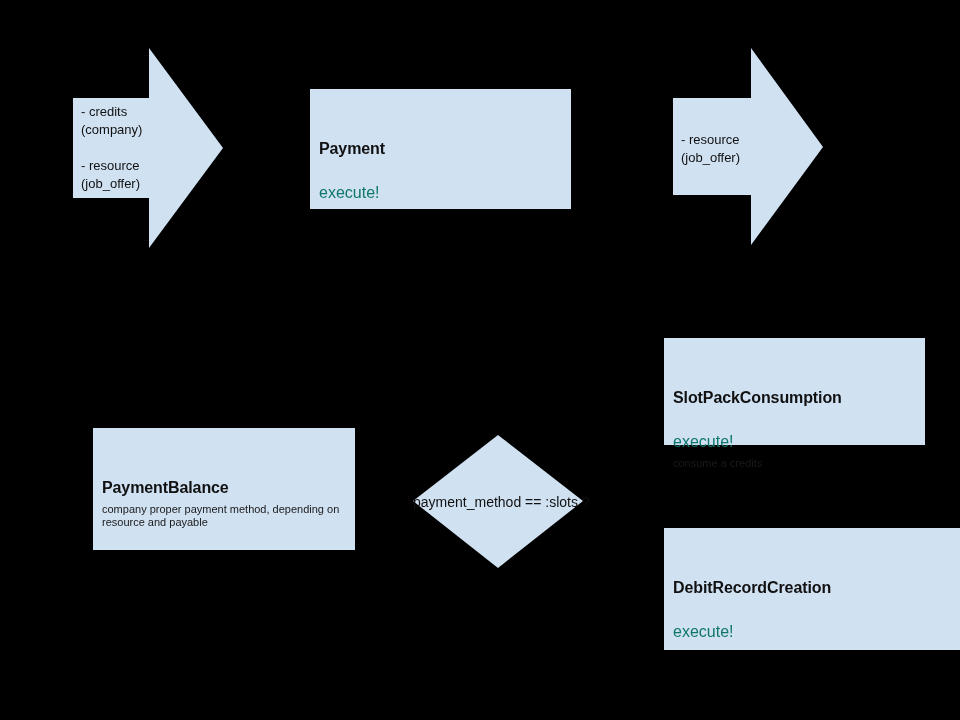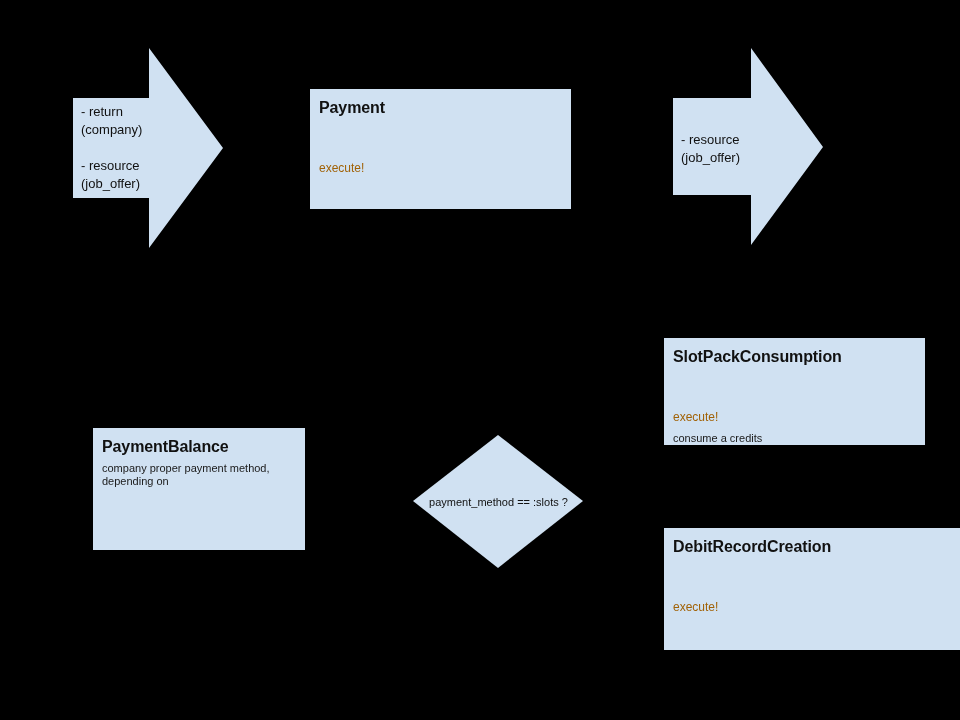--- a/index.html
+++ b/index.html
@@ -24,27 +24,28 @@
     box-sizing: border-box;
     padding: 10px 9px 0 9px;
   }
   .node-title {
     font-size: 16px;
     font-weight: bold;
     color: #111111;
     line-height: 18px;
     letter-spacing: -0.1px;
     white-space: nowrap;
+    margin-top: 41px;
   }
   .node-method {
-    font-size: 12px;
+    font-size: 16px;
     font-weight: normal;
-    color: #a16207;
+    color: #0f766e;
     line-height: 18px;
-    margin-top: 42px;
+    margin-top: 26px;
     white-space: nowrap;
   }
   .node-desc {
     font-size: 11px;
     font-weight: normal;
     color: #1a1a1a;
     line-height: 13px;
     margin-top: 6px;
   }
 
@@ -62,39 +63,39 @@
     color: #111111;
     white-space: pre;
   }
 
   
   .diamond-shape {
     position: absolute;
   }
   .diamond-label {
     position: absolute;
-    font-size: 11px;
+    font-size: 14px;
     color: #111111;
     line-height: 13px;
     white-space: nowrap;
     text-align: center;
   }
 </style>
 </head>
 <body>
 
 <div id="canvas">
 
   <div class="arrow-shape" style="left:73px; top:48px;">
     <svg width="151" height="201" viewBox="0 0 151 201" xmlns="http://www.w3.org/2000/svg">
       <polygon points="0,50 76,50 76,0 150,100 76,200 76,150 0,150" fill="#d0e1f2"></polygon>
       </svg>
 
   </div>
-  <div class="arrow-label" style="left:81px; top:103px;">- return</div>
+  <div class="arrow-label" style="left:81px; top:103px;">- credits</div>
   <div class="arrow-label" style="left:81px; top:121px;text-align:right;">(company)</div>
   <div class="arrow-label" style="left:81px; top:157px;">- resource</div>
   <div class="arrow-label" style="left:81px; top:175px;">(job_offer)</div>
 
   <div class="node-box" style="left:310px; top:89px; width:261px; height:120px;">
     <div class="node-title">Payment</div>
     <div class="node-method">execute!</div>
   </div>
 
   <div class="arrow-shape" style="left:673px; top:48px;">
@@ -104,23 +105,24 @@
   </div>
   <div class="arrow-label" style="left:681px; top:131px;">- resource</div>
   <div class="arrow-label" style="left:681px; top:149px;">(job_offer)</div>
 
   <div class="node-box" style="left:664px; top:338px; width:261px; height:107px;">
     <div class="node-title">SlotPackConsumption</div>
     <div class="node-method">execute!</div>
     <div class="node-desc">consume a credits</div>
   </div>
 
-  <div class="node-box" style="left:93px; top:428px; width:212px; height:122px;padding-left:9px;">
+  <div class="node-box" style="left:93px; top:428px; width:262px; height:122px;padding-left:9px;">
     <div class="node-title">PaymentBalance</div>
     <div class="node-desc">company proper payment method, depending on</div>
+    <div class="node-desc" style="margin-top:0;">resource and payable</div>
   </div>
 
   <div class="diamond-shape" style="left:413px; top:435px;">
     <svg width="171" height="134" viewBox="0 0 171 134" xmlns="http://www.w3.org/2000/svg">
       <polygon points="85,0 170,66 85,133 0,66" fill="#d0e1f2"></polygon>
     </svg>
   </div>
   <div class="diamond-label" style="left:413px; top:496px; width:171px;">payment_method == :slots ?</div>
 
   <div class="node-box" style="left:664px; top:528px; width:315px; height:122px;">

